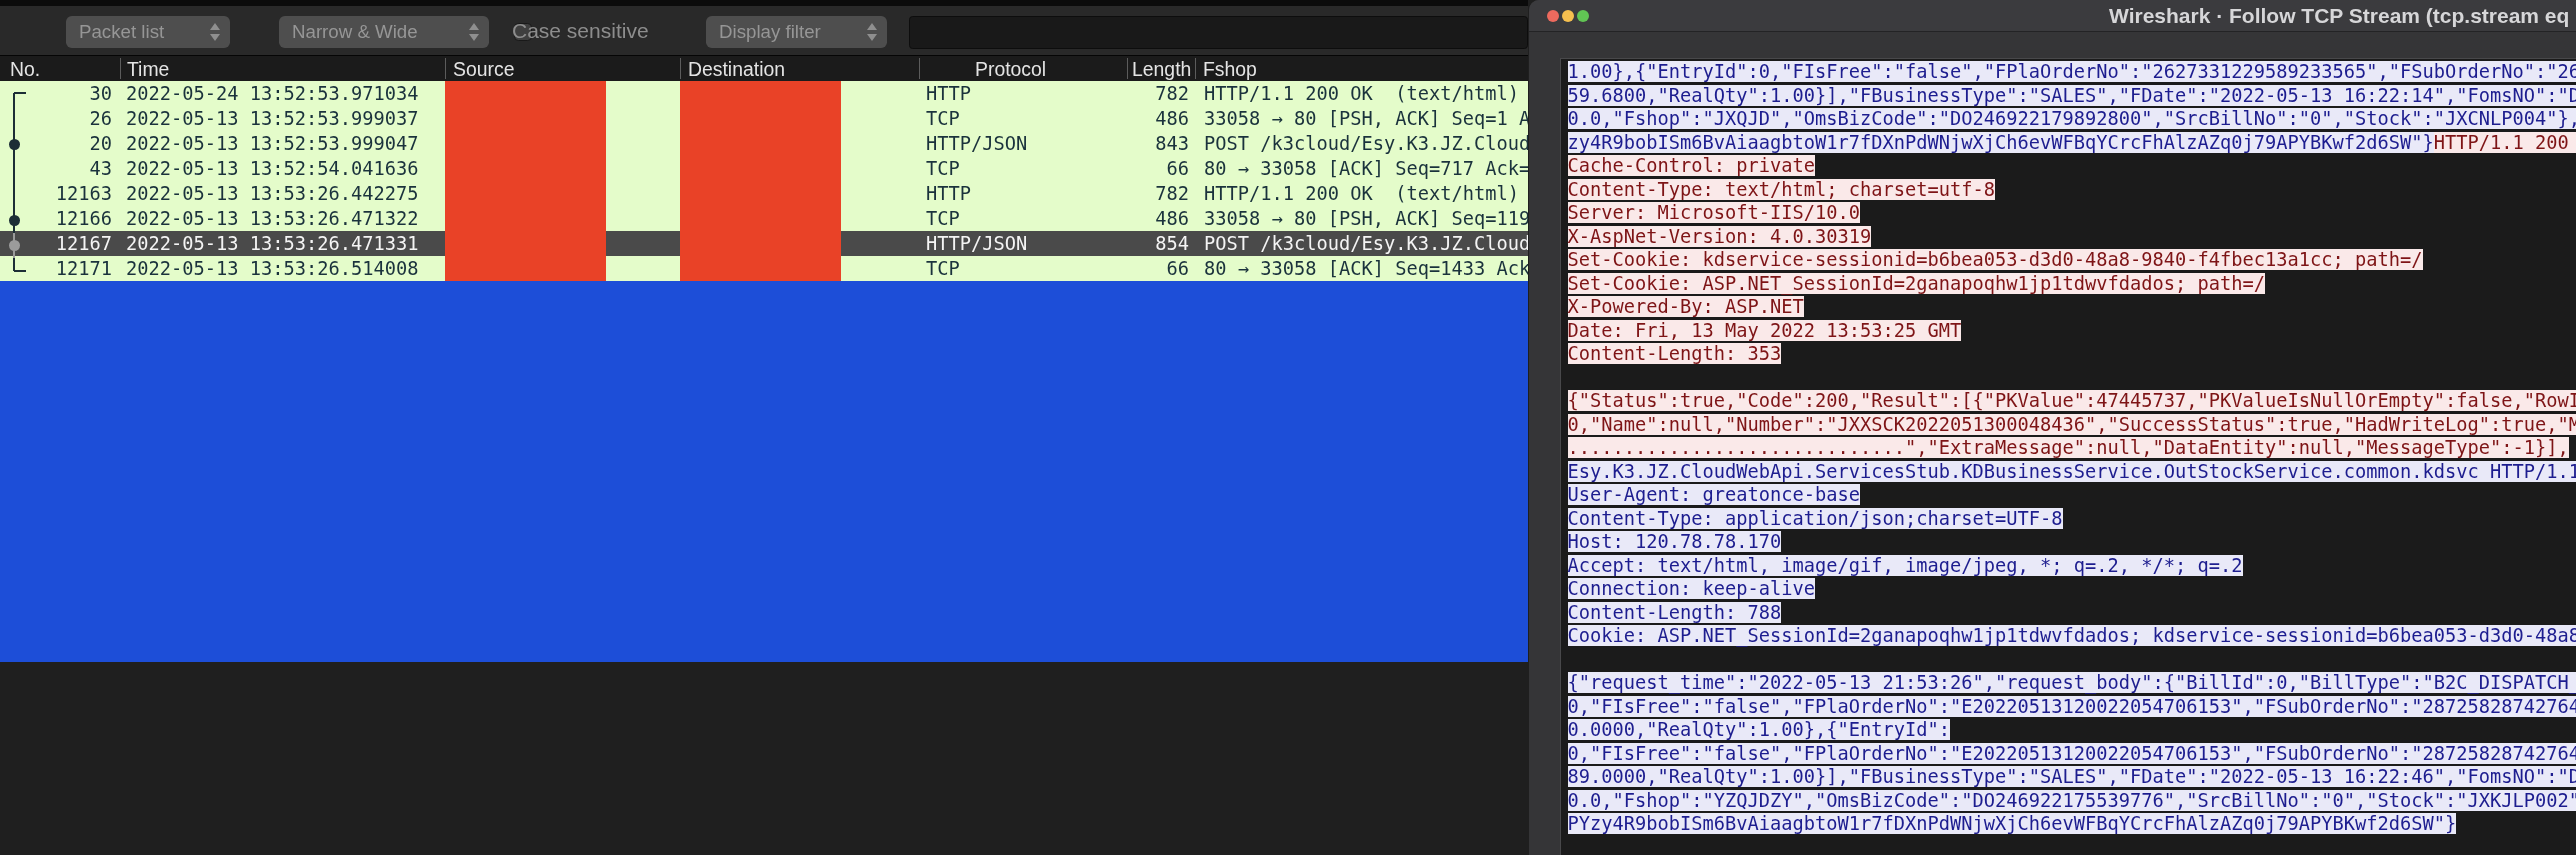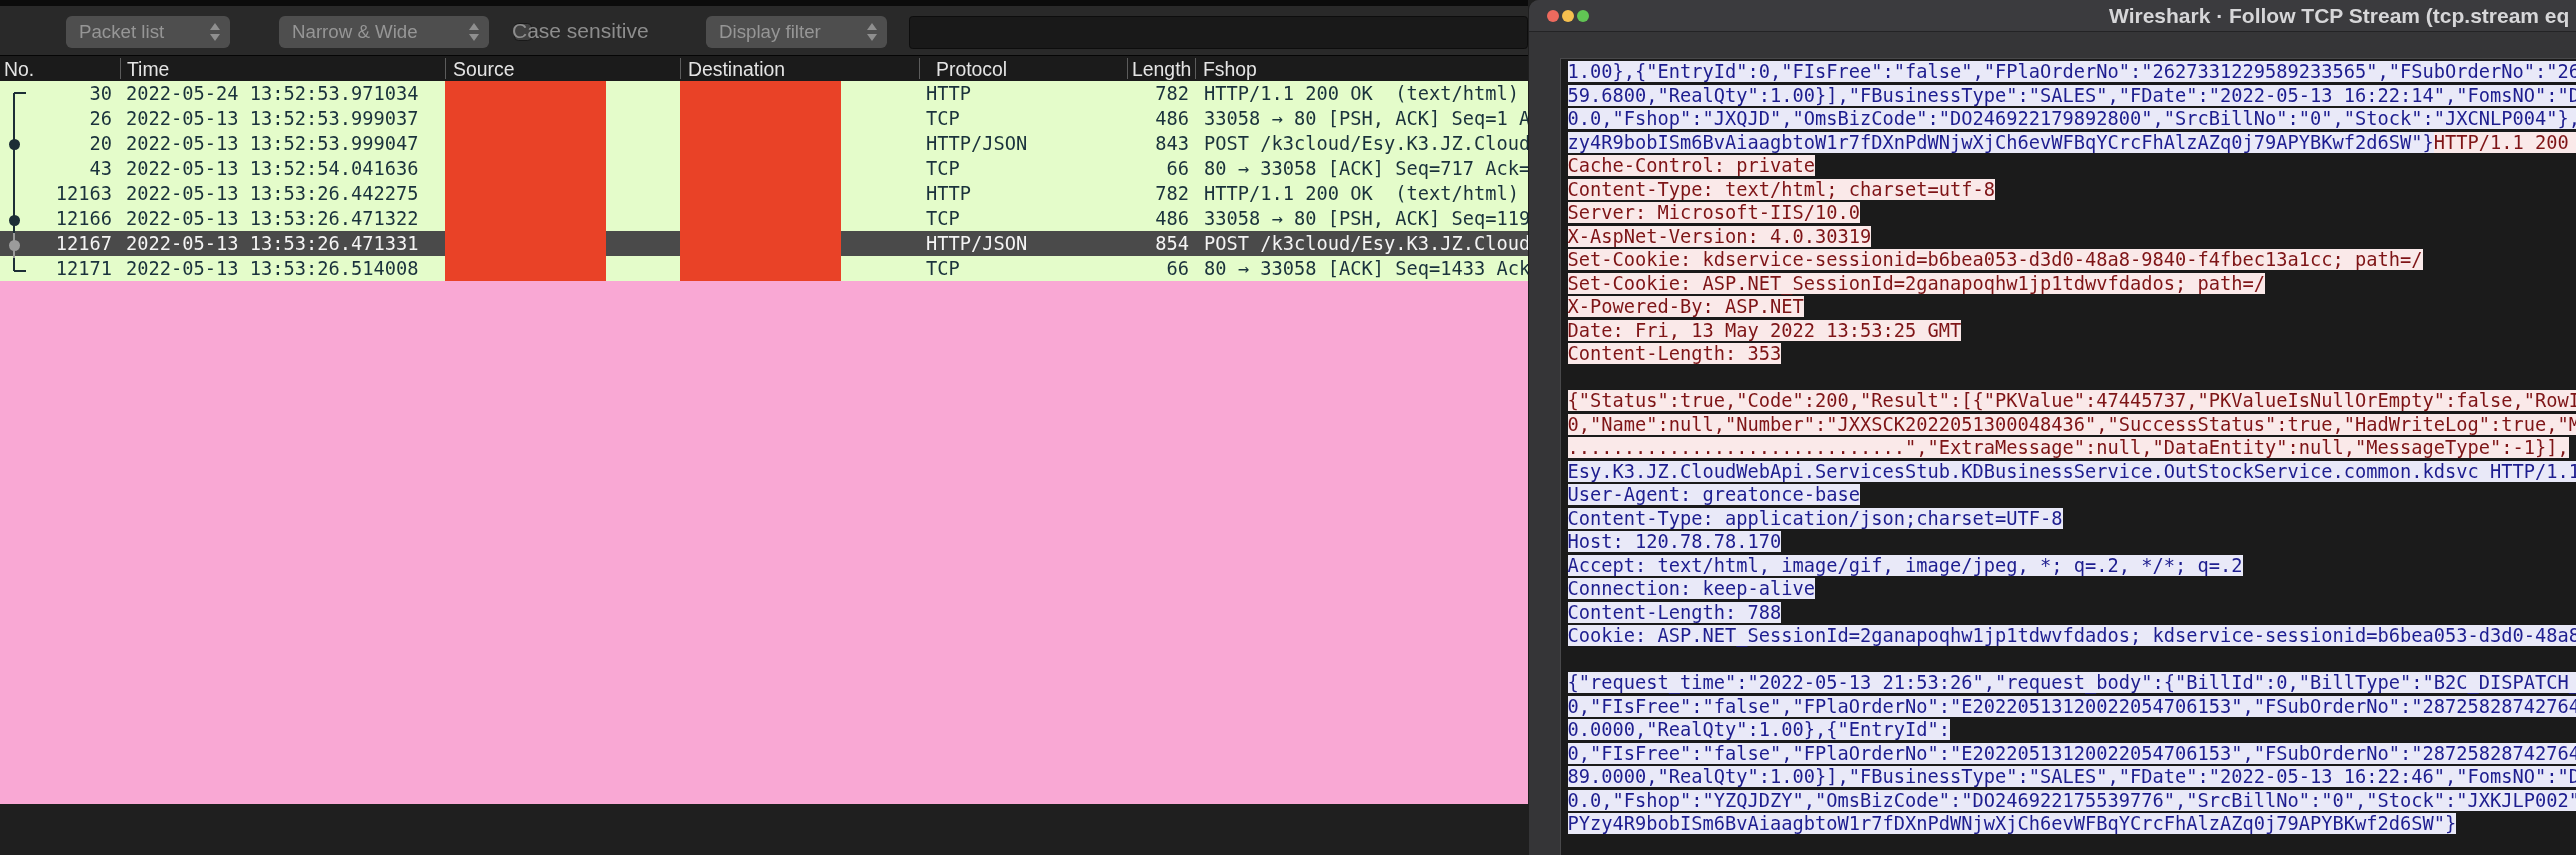--- a/index.html
+++ b/index.html
@@ -1,20 +1,20 @@
 <!DOCTYPE html>
 <html style="font-size:11.5px"><head>
 <meta charset="utf-8">
 <style>
   *{margin:0;padding:0;box-sizing:border-box}
   html,body{width:2576px;height:855px;overflow:hidden}
   body{background:#1f1f1f;font-family:"Liberation Sans",sans-serif;position:relative}
 
   
-  .lpane{position:absolute;left:0;top:0;width:1528px;height:804px;background:#f9a8d4}
+  .lpane{position:absolute;left:0;top:0;width:1528px;height:662px;background:#1d4ed8}
   .topstrip{position:absolute;left:0;top:0;width:100%;height:5.8px;background:#0b0b0b}
   .toolbar{position:absolute;left:0;top:5.8px;width:100%;height:49px;background:#292929}
   .combo{position:absolute;top:10px;height:32px;background:#4e4e4e;border-radius:5.8px;
          color:#969696;font-size:18.7px;display:flex;align-items:center;padding:0 10px 0 13px;cursor:default}
   .combo .lbl{white-space:nowrap}
   .chev{display:flex;flex-direction:column;gap:4.3px;margin-left:auto;padding-left:16px}
   .chev i{display:block;width:0;height:0;border-left:5.8px solid transparent;border-right:5.8px solid transparent}
   .chev i.up{border-bottom:7.2px solid #8f8f8f}
   .chev i.dn{border-top:7.2px solid #8f8f8f}
   .cb{position:absolute;left:514px;top:17.3px;width:18px;height:18px;background:#3f3f3f;
@@ -94,29 +94,29 @@
       <span class="lbl">Display filter</span>
       <span class="chev">
           <i class="up"></i>
           <i class="dn"></i>
         </span>
     </div>
     <input class="find" type="text" value="" style="">
   </div>
 
   <div class="plheader">
-    <span class="hcell" style="left:4px;width:108px">No.</span>
+    <span class="hcell" style="left:10px;width:108px">No.</span>
     <span class="hsep" style="left:120px"></span>
     <span class="hcell" style="left:127px;width:310px">Time</span>
     <span class="hsep" style="left:445px"></span>
     <span class="hcell" style="left:453px;width:216px">Source</span>
     <span class="hsep" style="left:680px"></span>
     <span class="hcell" style="left:688px;width:216px">Destination</span>
     <span class="hsep" style="left:919px"></span>
-    <span class="hcell" style="left:936px;width:187px">Protocol</span>
+    <span class="hcell" style="left:975px;width:187px">Protocol</span>
     <span class="hsep" style="left:1127px"></span>
     <span class="hcell" style="left:1132px;width:61px">Length</span>
     <span class="hsep" style="left:1195px"></span>
     <span class="hcell" style="left:1203px;width:144px">Fshop</span>
   </div>
 
   <div class="rows" id="rows">
       <div class="prow">
     <span class="cell c-no">30</span>
     <span class="cell c-time">2022-05-24 13:52:53.971034</span>

